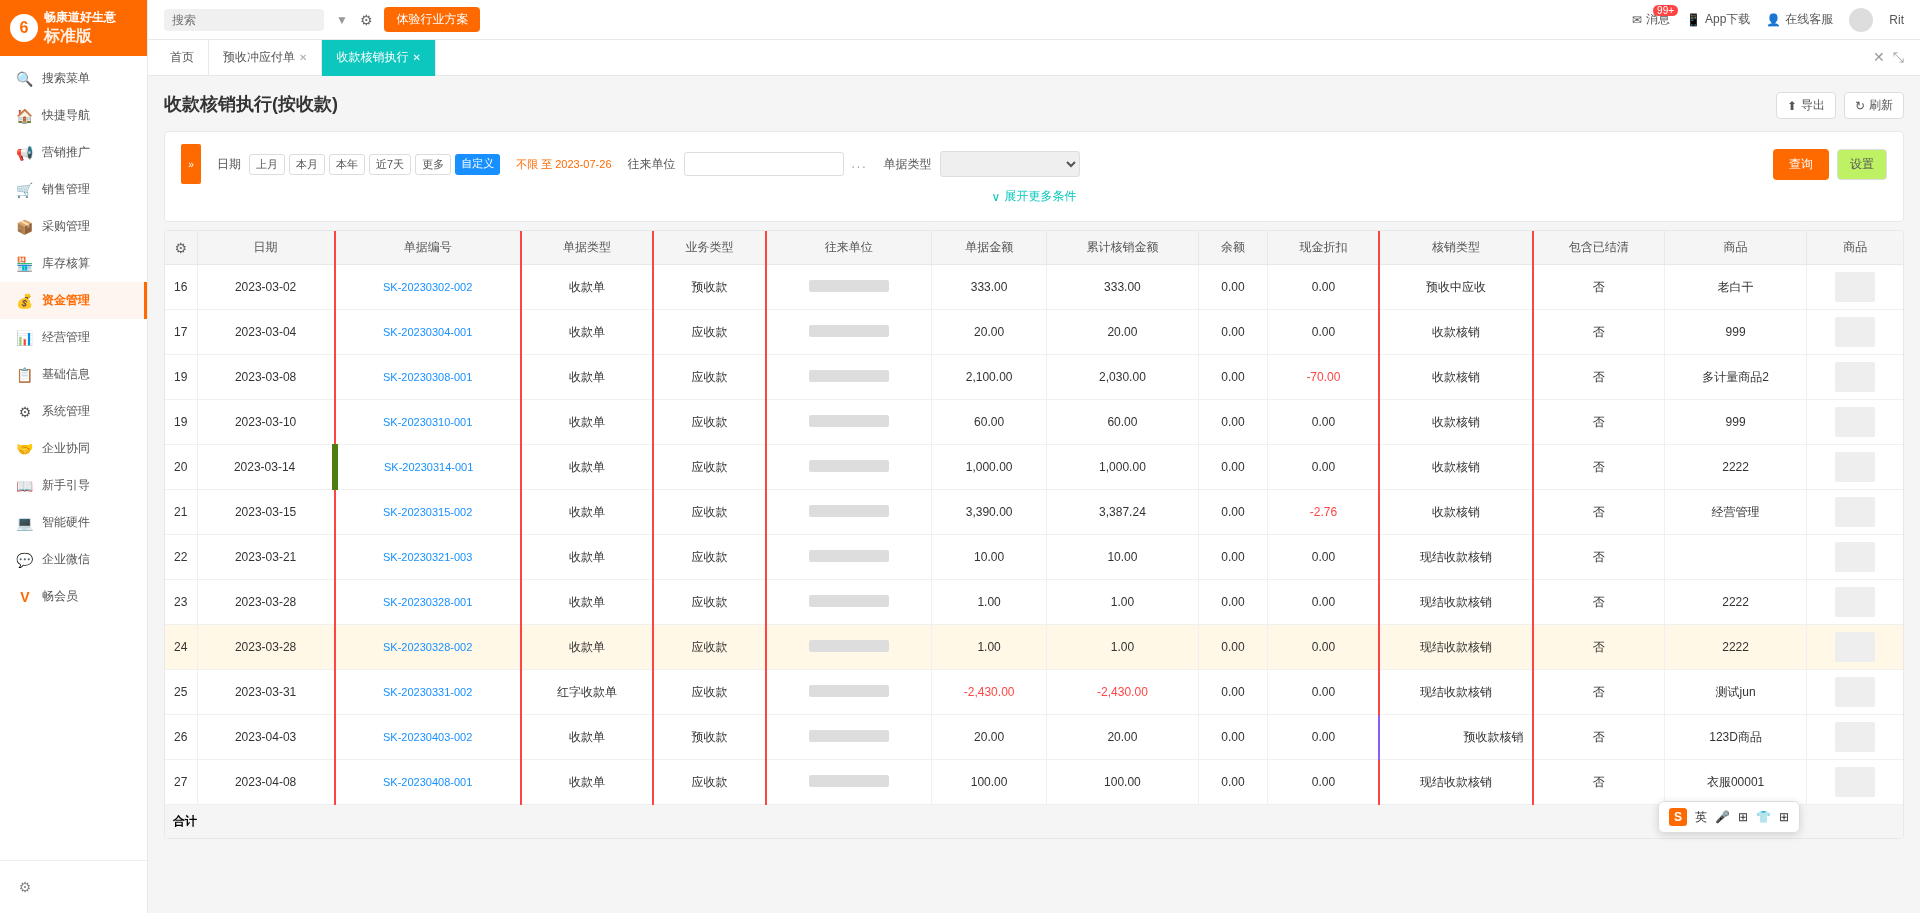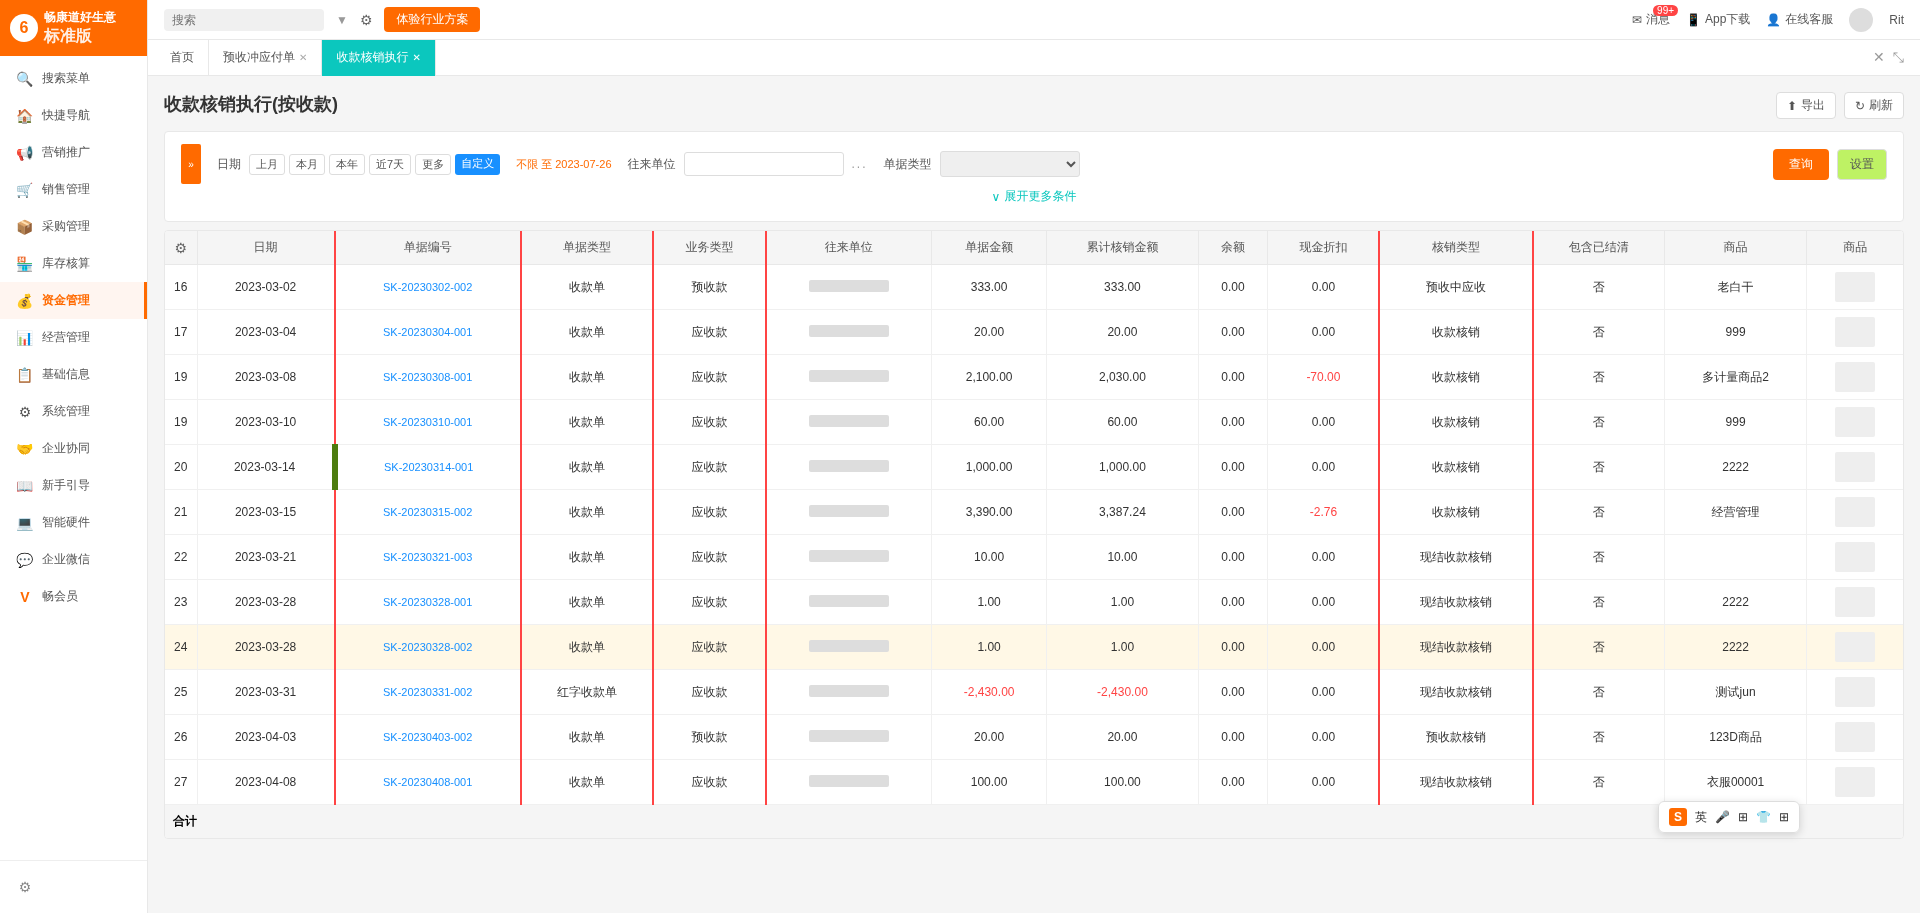--- a/index.html
+++ b/index.html
@@ -463,21 +463,21 @@
       <td>26</td>
       <td>2023-04-03</td>
       <td class="link-cell" style="border-left:2px solid #ff4444;border-right:2px solid #ff4444;"><a href="#">SK-20230403-002</a></td>
       <td>收款单</td>
       <td style="border-left:2px solid #ff4444;border-right:2px solid #ff4444;">预收款</td>
       <td><span style="display:inline-block;width:80px;height:12px;background:#ddd;border-radius:2px;"></span></td>
       <td class="">20.00</td>
       <td class="">20.00</td>
       <td>0.00</td>
       <td class="">0.00</td>
-      <td style="border-left:2px solid #ef4444;border-right:2px solid #ff4444;">预收款核销</td>
+      <td style="border-left:2px solid #8b5cf6;border-right:2px solid #ff4444;text-align:right;">预收款核销</td>
       <td>否</td>
       <td>123D商品</td>
       <td><span style="display:inline-block;width:40px;height:30px;background:#eee;border-radius:2px;vertical-align:middle;"></span></td>
     </tr>
             <tr>
       <td>27</td>
       <td>2023-04-08</td>
       <td class="link-cell" style="border-left:2px solid #ff4444;border-right:2px solid #ff4444;"><a href="#">SK-20230408-001</a></td>
       <td>收款单</td>
       <td style="border-left:2px solid #ff4444;border-right:2px solid #ff4444;">应收款</td>

